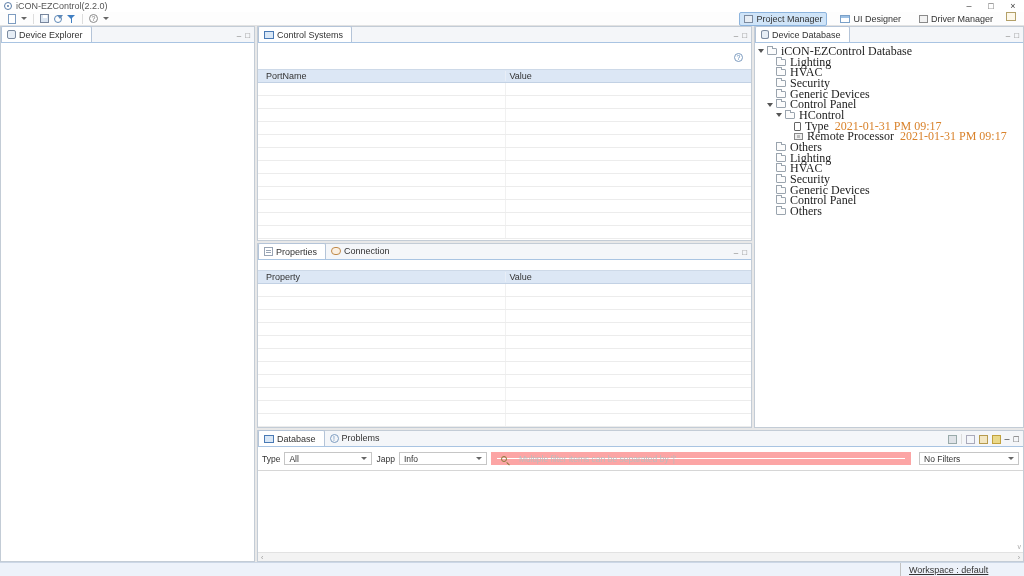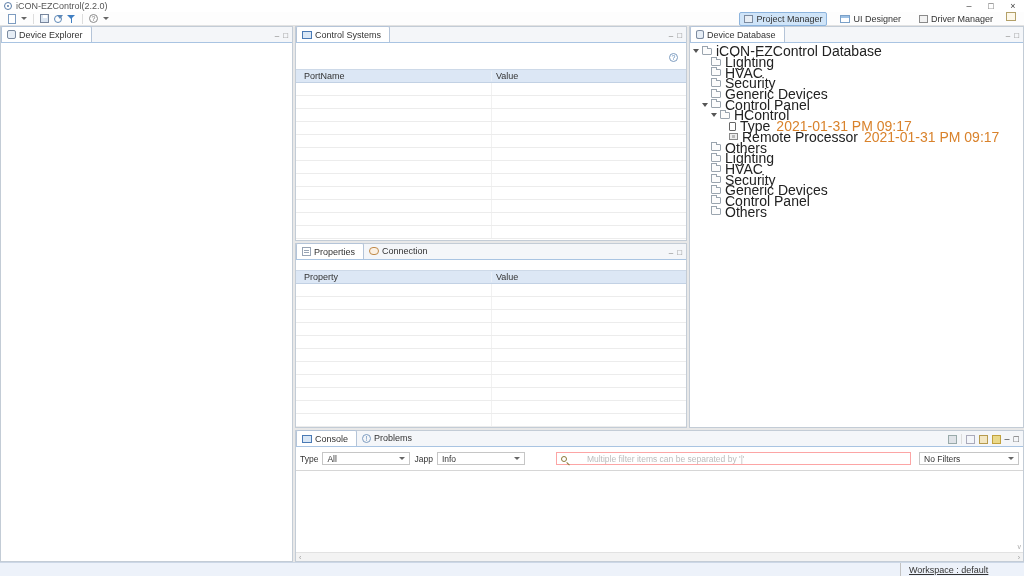--- a/index.html
+++ b/index.html
@@ -34,24 +34,24 @@
   .persp { display:flex; align-items:center; gap:3px; font-size:9px; color:#333; padding:1px 4px; border:1px solid transparent; cursor:default; }
   .persp.active { background:#cfe4f8; border:1px solid #8db4dd; border-radius:2px; }
   .i-gearbox { width:9px; height:8px; border:1px solid #7c8ba0; background:#e7edf4; }
   .i-window { width:10px; height:8px; border:1px solid #7aa0c8; background:#fff; }
   .i-window::after{ content:""; position:absolute; left:0; top:0; width:8px; height:2px; background:#9cc0e4; }
   .i-plug { width:9px; height:8px; border:1px solid #8a8a8a; background:#f2f2f2; }
   .i-editpersp { width:10px; height:9px; border:1px solid #b3a068; background:#fdf8ea; }
 
   
   .main { height:536px; display:flex; background:#e8e8e8; }
-  .col-left { width:293px; margin-right:2px; display:flex; flex-direction:column; }
+  .col-left { width:255px; margin-right:2px; display:flex; flex-direction:column; }
   .col-rest { flex:1; display:flex; flex-direction:column; }
   .row-top { height:402px; display:flex; margin-bottom:2px; }
-  .col-center { width:392px; margin-right:2px; display:flex; flex-direction:column; }
+  .col-center { width:495px; margin-right:2px; display:flex; flex-direction:column; }
   .col-right { flex:1; display:flex; flex-direction:column; }
 
   .panel { background:#fff; border:1px solid #c3ccd6; display:flex; flex-direction:column; }
   .tabstrip { height:16px; background:#f4f6f9; border-bottom:1px solid #a9c4e2; display:flex; align-items:flex-end; flex:none; }
   .tab { display:flex; align-items:center; gap:3px; padding:2px 8px 2px 5px; font-size:9px; height:16px; color:#333; cursor:default; }
   .tab.sel { background:#fff; border:1px solid #b4c4d8; border-bottom:none; border-radius:2px 2px 0 0; }
   .strip-btns { margin-left:auto; display:flex; gap:4px; padding:0 4px 2px 0; color:#777; font-size:8px; }
   .strip-btn { cursor:default; line-height:8px; }
   .panel-body { flex:1; position:relative; overflow:hidden; background:#fff; }
 
@@ -70,21 +70,21 @@
   .tbl.flush { margin-top:10px; }
   .thead { display:flex; height:13px; background:#dce7f5; border-bottom:1px solid #c2d1e4; align-items:center; font-size:9px; color:#333; }
   .th1 { width:50%; padding-left:8px; }
   .th2 { flex:1; padding-left:4px; border-left:1px solid #e8eef7; }
   .trow { display:flex; height:13px; border-bottom:1px solid #ececec; }
   .td1 { width:50%; }
   .td2 { flex:1; border-left:1px solid #f1f1f1; }
   .help-float { position:absolute; top:10px; right:8px; }
 
   
-  .tree { padding-top:3px; font-size:14px; color:#222; }
+  .tree { padding-top:3px; font-size:12px; color:#222;font-family:Liberation Serif, serif; }
   .tree-row { height:10.7px; display:flex; align-items:center; white-space:nowrap; cursor:default; }
   .caret { width:9px; flex:none; display:flex; align-items:center; justify-content:flex-start; }
   .caret.open::before { content:""; width:0; height:0; border-left:3px solid transparent; border-right:3px solid transparent; border-top:4px solid #555; }
   .ticon { flex:none; margin-right:4px; position:relative; }
   .t-folder { width:10px; height:7px; border:1px solid #9aa4ae; background:#fcfcfc; border-radius:1px; }
   .t-folder::before { content:""; position:absolute; left:-1px; top:-3px; width:4px; height:2px; border:1px solid #9aa4ae; border-bottom:none; background:#fcfcfc; }
   .t-app { width:7px; height:9px; border:1px solid #666; border-radius:1px; background:#fff; }
   .t-chip { width:9px; height:7px; border:1px solid #888; background:#eee; }
   .t-chip::after { content:""; position:absolute; left:2px; top:1px; width:3px; height:3px; background:#bbb; }
   .tstamp { margin-left:6px; color:#d9822b; }
@@ -94,21 +94,21 @@
   .con-icons { margin-left:auto; display:flex; align-items:center; gap:4px; padding:0 4px 2px 0; }
   .ci { width:9px; height:9px; position:relative; }
   .ci-clear { border:1px solid #9aa; background:#dfe3e8; }
   .ci-sep { width:1px; height:10px; background:#ddd; }
   .ci-page { border:1px solid #aab; background:#f4f6fa; }
   .ci-book { border:1px solid #b69b4e; background:#f3e7c3; }
   .ci-pencil { border:1px solid #c2a23e; background:#ead98a; }
   .nc-bar { height:10px; background:#e4ecf7; border-bottom:1px solid #33598f; display:flex; align-items:center; padding-left:3px; font-size:8.5px; font-weight:600; color:#111; flex:none; }
   .filter-bar { height:24px; background:#fff; border-bottom:1px solid #d6d6d6; display:flex; align-items:center; padding:0 4px; gap:4px; font-size:8.5px; flex:none; }
   .fdrop { border:1px solid #c6c6c6; height:13px; width:88px; display:flex; align-items:center; justify-content:space-between; padding:0 4px; background:#fff; cursor:default; }
-  .searchbox { flex:1; border:1px solid #fca5a5; height:13px; display:flex; align-items:center; gap:20px; padding:0 4px;margin-left:27px; }
+  .searchbox { flex:1; border:6px solid #fca5a5; height:13px; display:flex; align-items:center; gap:12px; padding:0 4px; }
   .mag { width:6px; height:6px; border:1px solid #8a7a3a; border-radius:50%; position:relative; flex:none; }
   .mag::after { content:""; position:absolute; left:5px; top:5px; width:4px; height:1px; background:#8a7a3a; transform:rotate(45deg); transform-origin:left top; }
   .searchbox input { border:none; outline:none; flex:1; font-size:8.5px; font-family:inherit; color:#333; background:transparent; }
   .searchbox input::placeholder { color:#bcbcbc; }
   .fdrop.nofilters { width:100px; margin-left:4px; }
   .con-content { flex:1; background:#fff; position:relative; }
   .vscroll-arrow { position:absolute; right:2px; bottom:2px; color:#aaa; font-size:7px; }
   .hscroll { height:9px; background:#f3f3f3; border-top:1px solid #e2e2e2; display:flex; align-items:center; justify-content:space-between; padding:0 3px; color:#999; font-size:7px; flex:none; }
 
   
@@ -428,21 +428,21 @@
               </div>
           </div>
         </div>
       </div>
     </div>
 
     <div class="panel console-panel">
       <div class="tabstrip">
         <div class="tab sel">
           <span class="ic i-console"></span>
-          <span>Console</span>
+          <span>Database</span>
         </div>
         <div class="tab">
           <span class="ic i-qmark">!</span>
           <span>Problems</span>
         </div>
         <div class="con-icons">
           <span class="ci ci-clear"></span>
           <span class="ci-sep"></span>
           <span class="ci ci-page"></span>
           <span class="ci ci-book"></span>

